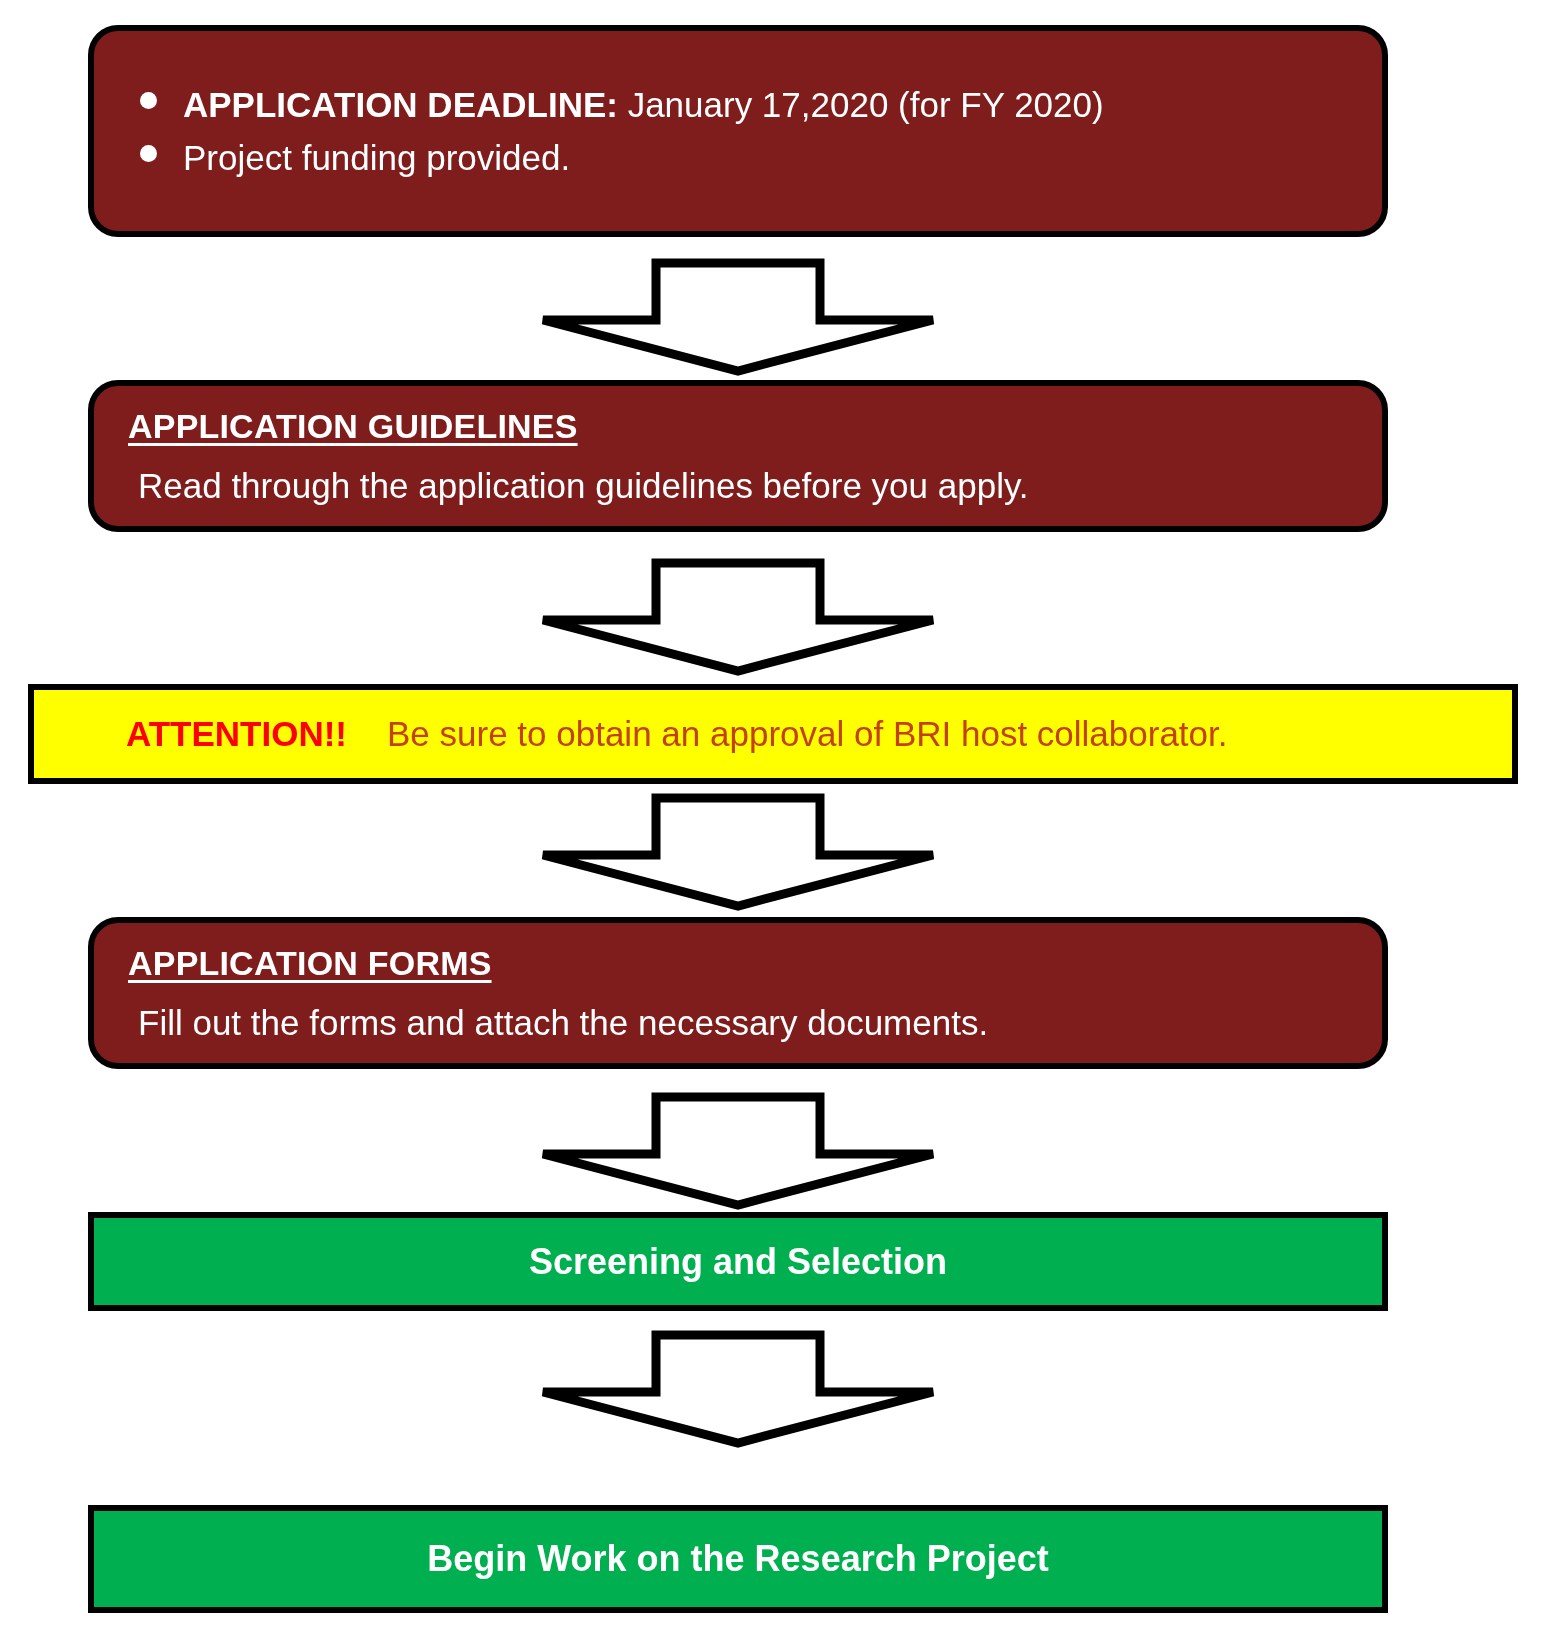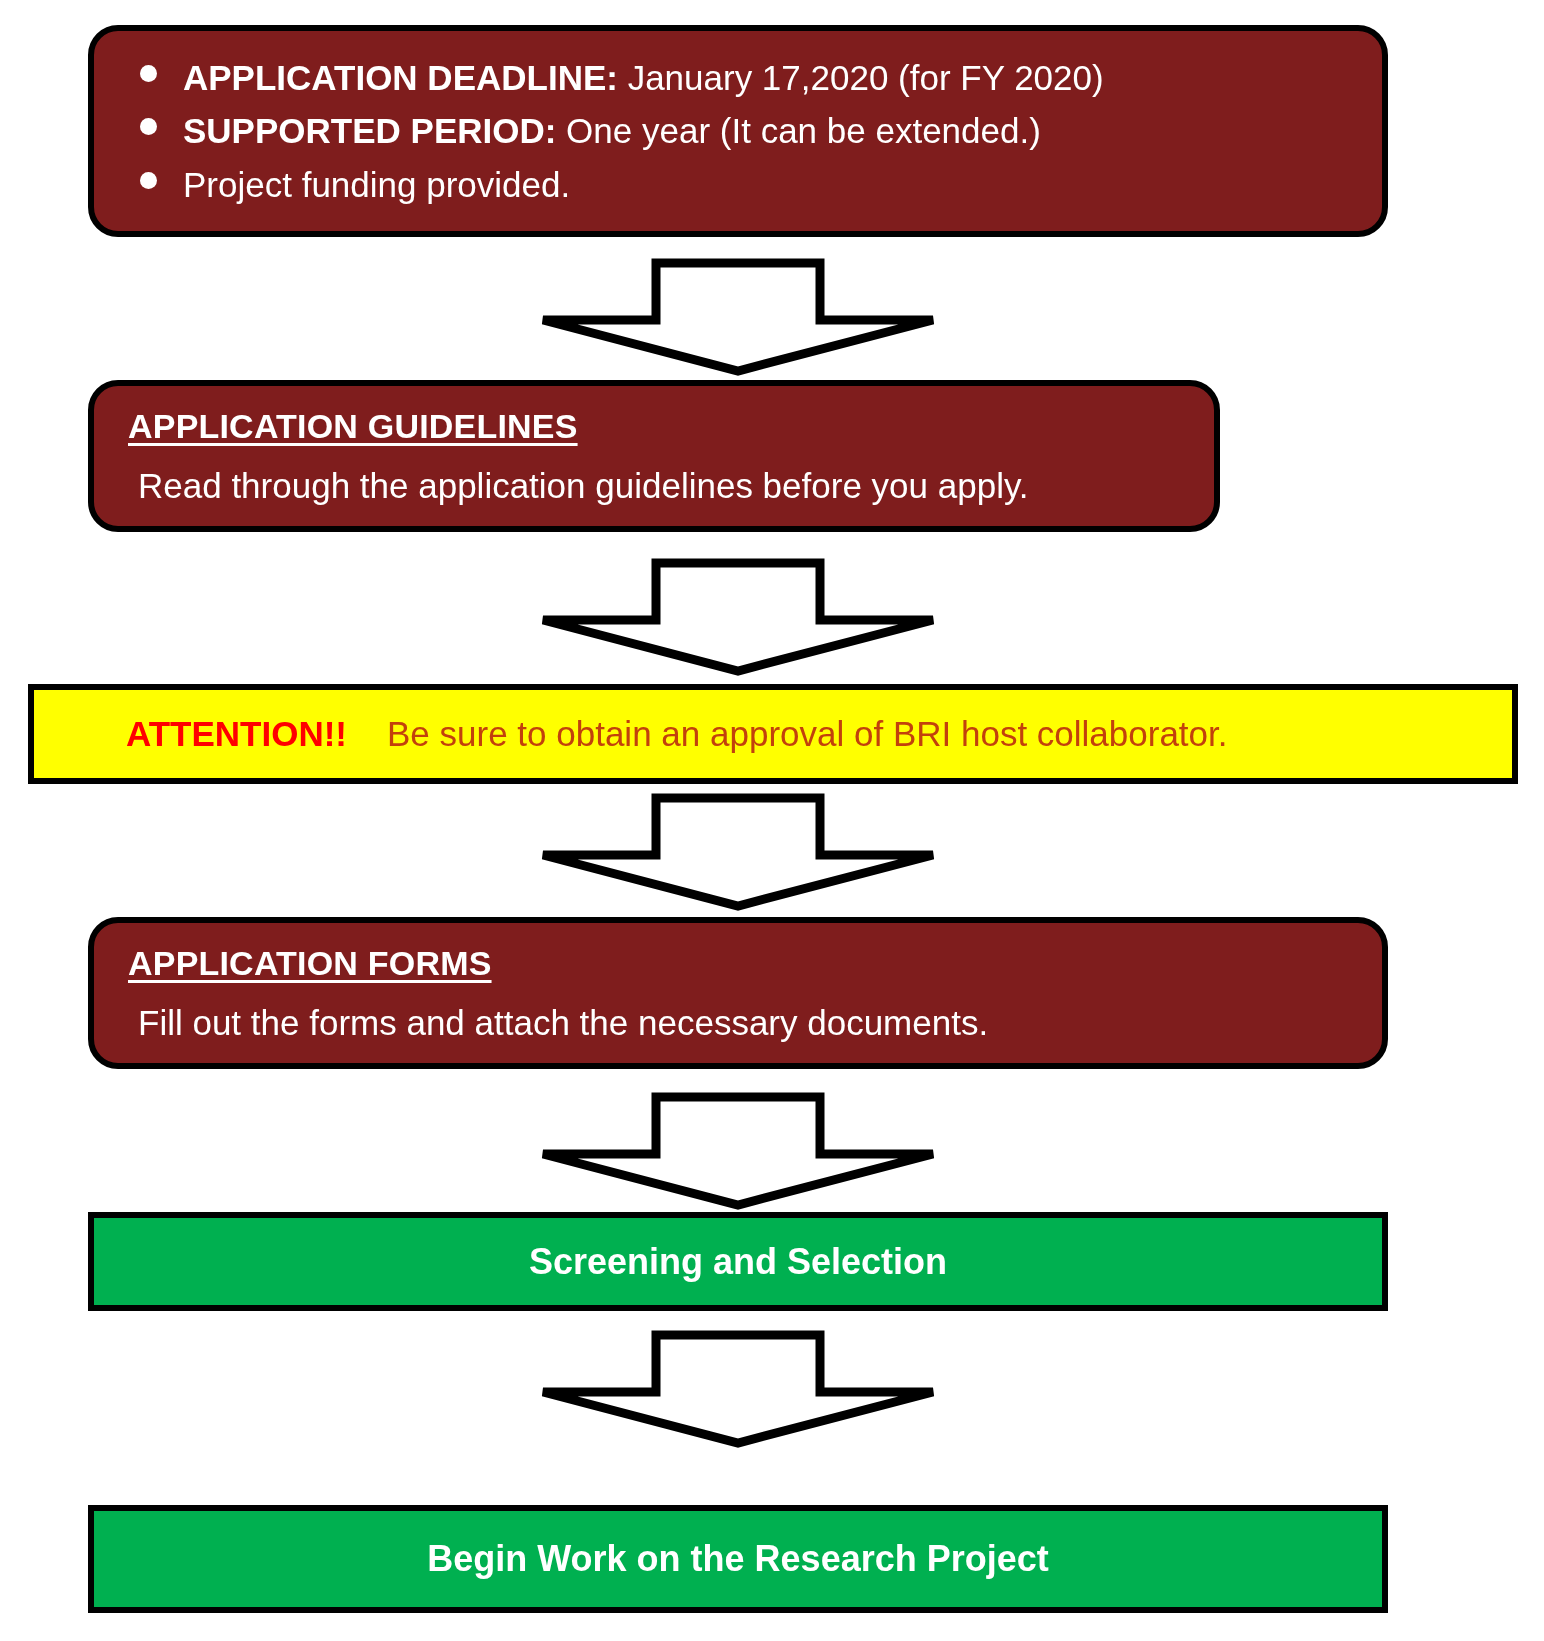--- a/index.html
+++ b/index.html
@@ -123,36 +123,32 @@
 <div id="flow">
 
   <div class="node rounded blue" style="left:88px; top:25px; width:1300px; height:212px;">
     <ul class="bullets">
       <li>
         <span class="bullet-dot"></span>
         <span><span class="b-strong">APPLICATION DEADLINE:</span><span class="b-rest"> January 17,2020 (for FY 2020)</span></span>
       </li>
       <li>
         <span class="bullet-dot"></span>
-        <span><span class="b-strong">SUPPORTED PERIOD:</span><span class="b-rest"> One year (It can be extended.)</span></span>
-      </li>
-      <li>
-        <span class="bullet-dot"></span>
         <span><span class="b-rest">Project funding provided.</span></span>
       </li>
     </ul>
   </div>
 
   <div class="arrow" style="left:538px; top:258px;">
     <svg viewBox="0 0 400 118" preserveAspectRatio="none">
       <polygon points="118,5 282,5 282,62 395,62 200,113 5,62 118,62" fill="#ffffff" stroke="#000000" stroke-width="9" stroke-linejoin="miter"></polygon>
     </svg>
   </div>
 
-  <div class="node rounded blue" style="left:88px; top:380px; width:1132px; height:152px;">
+  <div class="node rounded blue" style="left:88px; top:380px; width:1300px; height:152px;">
     <div class="box-title">APPLICATION GUIDELINES</div>
     <div class="box-sub">Read through the application guidelines before you apply.</div>
   </div>
 
   <div class="arrow" style="left:538px; top:558px;">
     <svg viewBox="0 0 400 118" preserveAspectRatio="none">
       <polygon points="118,5 282,5 282,62 395,62 200,113 5,62 118,62" fill="#ffffff" stroke="#000000" stroke-width="9" stroke-linejoin="miter"></polygon>
     </svg>
   </div>
 

